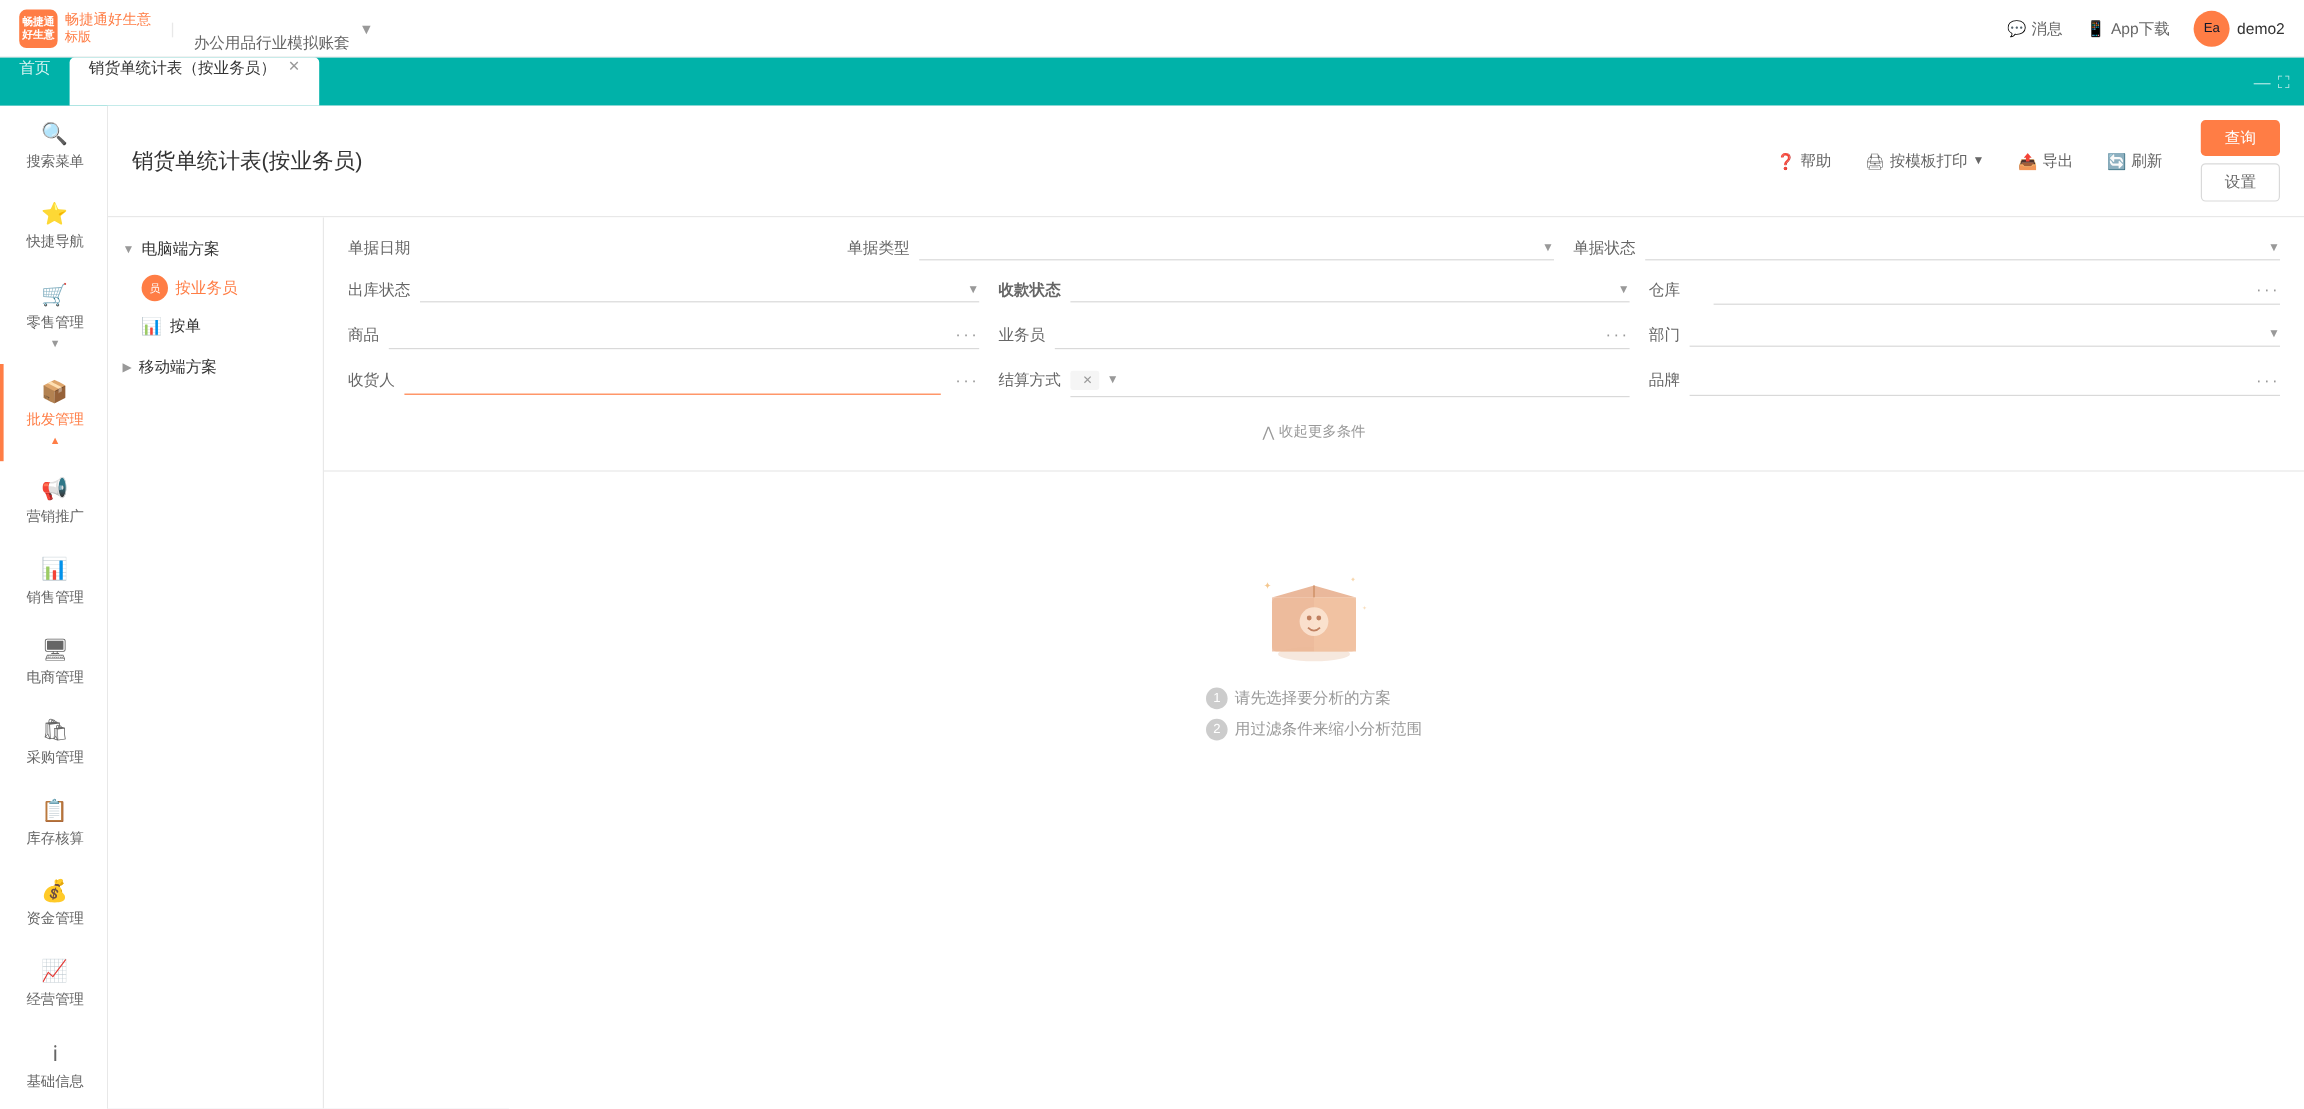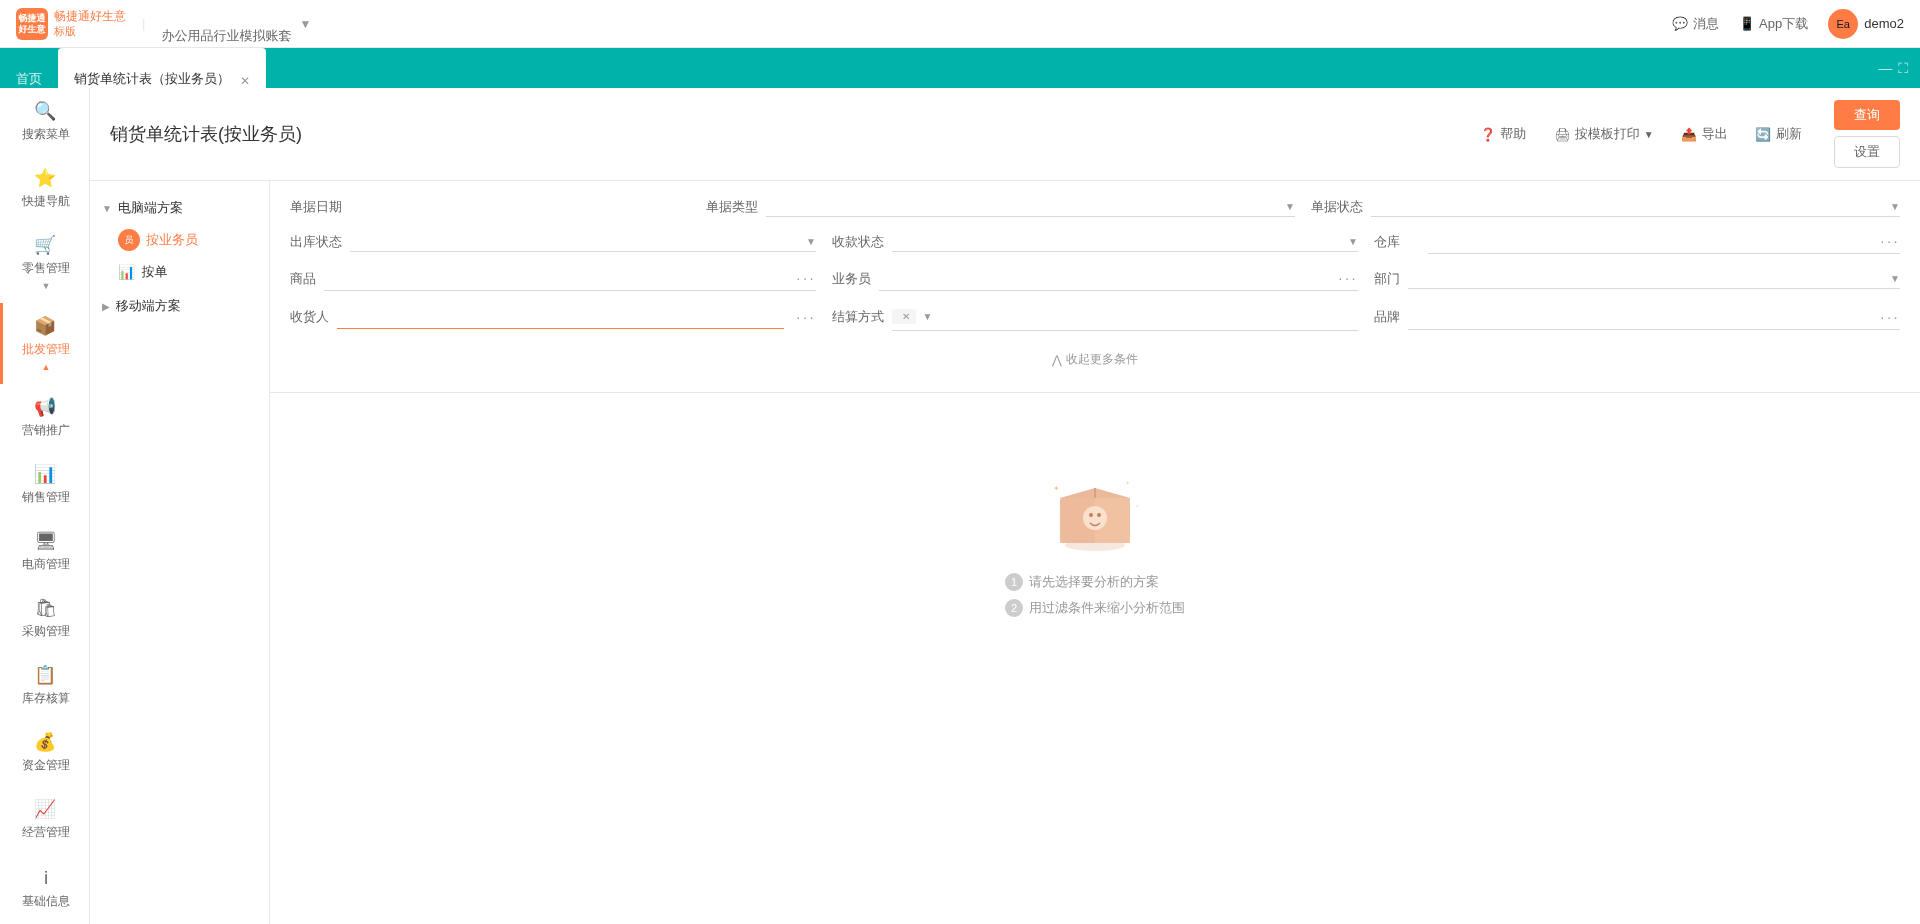--- a/index.html
+++ b/index.html
@@ -12,21 +12,21 @@
     .logo-icon { width: 32px; height: 32px; background: #ff7d45; border-radius: 6px; display: flex; align-items: center; justify-content: center; color: white; font-size: 10px; font-weight: bold; }
     .logo-text { font-size: 12px; color: #ff7d45; line-height: 1.3; }
     .topbar-title { font-size: 13px; color: #666; margin-top: 24px; }
     .topbar-dropdown { color: #999; font-size: 12px; cursor: pointer; }
     .topbar-right { display: flex; align-items: center; gap: 20px; }
     .topbar-action { display: flex; align-items: center; gap: 4px; color: #666; cursor: pointer; font-size: 13px; }
     .avatar { width: 30px; height: 30px; border-radius: 50%; background: #ff7d45; display: flex; align-items: center; justify-content: center; color: #0f172a; font-size: 12px; overflow: hidden; }
 
     
     .tabbar { height: 40px; background: #00b2a9; display: flex; align-items: center; padding: 0; flex-shrink: 0; }
-    .tab { height: 40px; display: flex; align-items: flex-end; padding: 0 16px; cursor: pointer; color: rgba(255,255,255,0.85); font-size: 13px; gap: 6px; position: relative; }
+    .tab { height: 40px; display: flex; align-items: flex-start; padding: 0 16px; cursor: pointer; color: rgba(255,255,255,0.85); font-size: 13px; gap: 6px; position: relative; }
     .tab.active { background: #fff; color: #333; border-radius: 4px 4px 0 0; }
     .tab-close { color: #999; font-size: 12px; cursor: pointer; margin-left: 4px; }
     .tabbar-spacer { flex: 1; }
 
     
     .main { display: flex; flex: 1; overflow: hidden; }
 
     
     .sidebar { width: 90px; background: #fff; border-right: 1px solid #e8e8e8; display: flex; flex-direction: column; flex-shrink: 0; overflow-y: auto; }
     .sidebar-item { padding: 12px 0; display: flex; flex-direction: column; align-items: center; cursor: pointer; color: #666; font-size: 12px; gap: 4px; border-left: 3px solid transparent; }
@@ -277,21 +277,21 @@
           </div>
 
           <div class="filter-row">
             <div class="filter-item" style="flex:1;">
               <span class="filter-label">出库状态</span>
               <div class="filter-select filter-control">
                 <span></span>
                 <span class="filter-select-caret">▼</span>
               </div>
             </div>
-            <div class="filter-item" style="flex:1;">
+            <div class="filter-item" style="flex:1;font-weight:bold;">
               <span class="filter-label">收款状态</span>
               <div class="filter-select filter-control">
                 <span></span>
                 <span class="filter-select-caret">▼</span>
               </div>
             </div>
             <div class="filter-item" style="flex:1;gap:28px;">
               <span class="filter-label">仓库</span>
               <div style="flex:1;border-bottom:1px solid #d9d9d9;padding:4px 0;display:flex;align-items:center;justify-content:flex-end;">
                 <span class="more-dots">···</span>

